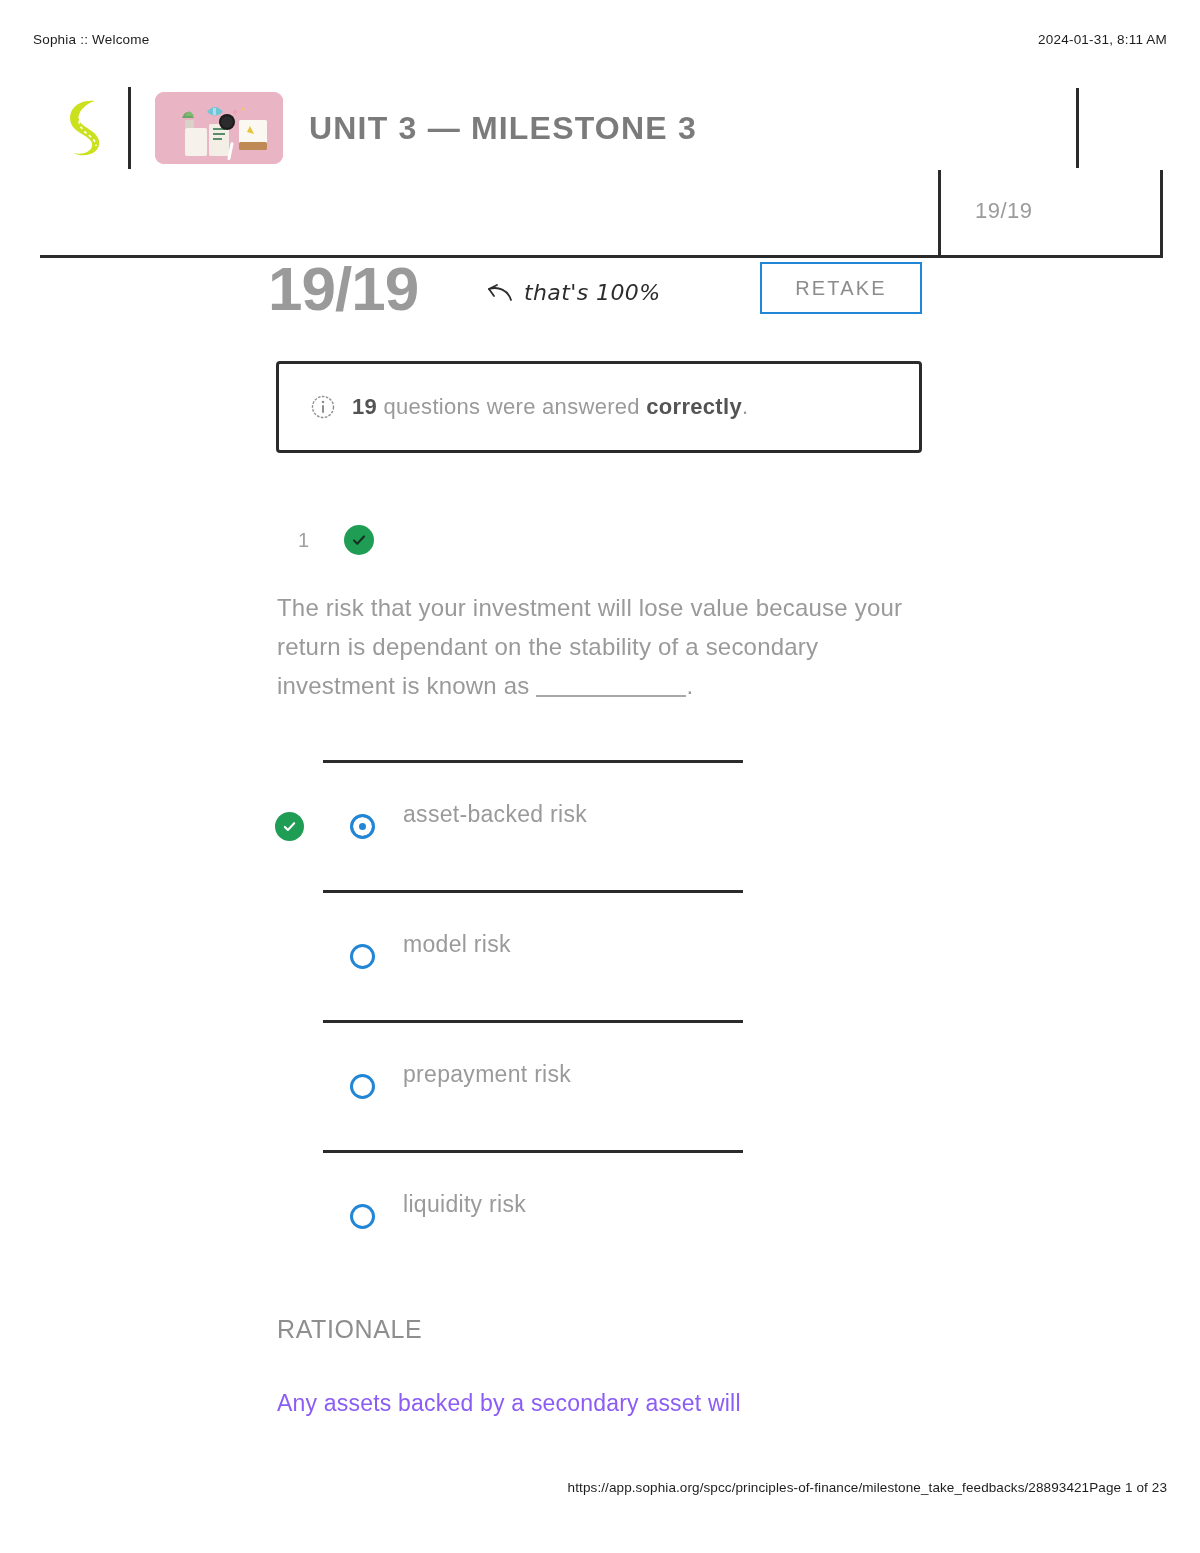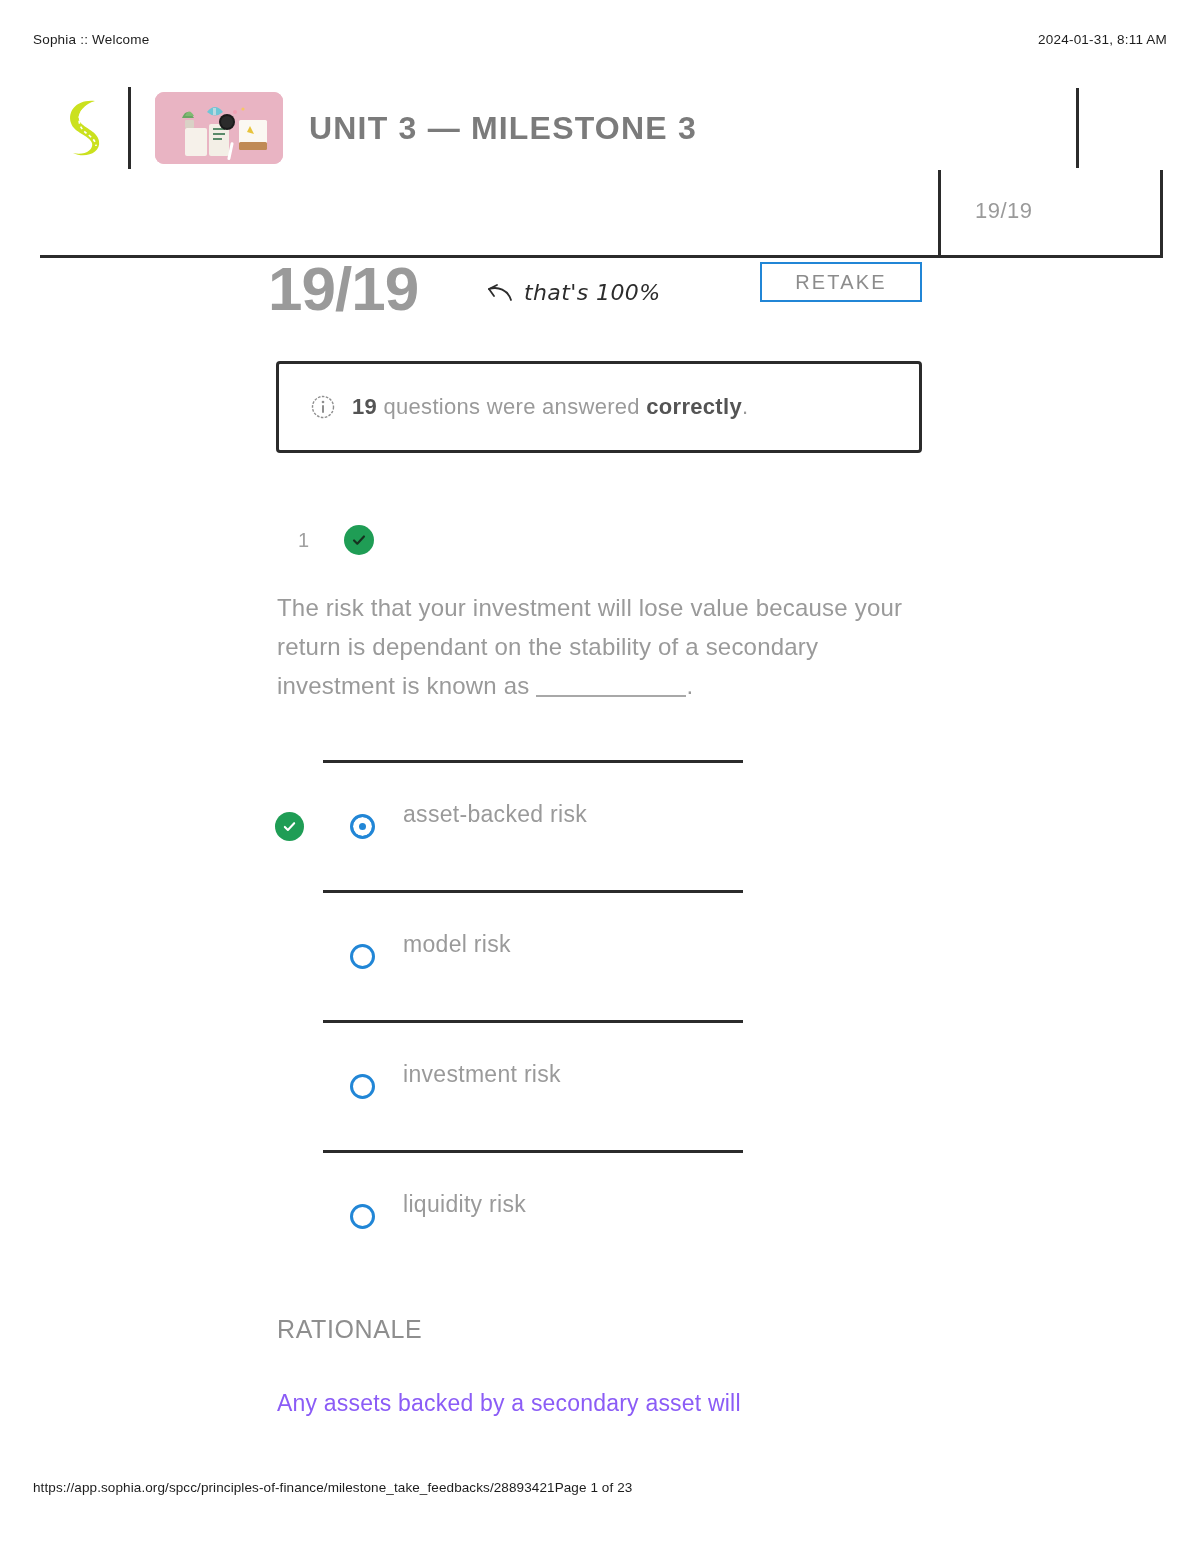--- a/index.html
+++ b/index.html
@@ -24,21 +24,21 @@
     justify-content: space-between;
     padding: 0 33px;
     font-size: 13.5px;
     color: #1d1d1d;
     letter-spacing: 0.2px;
   }
   .print-footer {
     position: absolute;
     bottom: 58px; left: 0; right: 0;
     display: flex;
-    justify-content: flex-start;
+    justify-content: flex-end;
     padding: 0 33px;
     font-size: 13.5px;
     color: #1d1d1d;
     letter-spacing: 0.1px;
   }
 
   
   .banner {
     position: absolute;
     top: 82px;
@@ -165,21 +165,21 @@
     font-size: 22px;
     font-style: italic;
     color: #2c2c2c;
     letter-spacing: 0.4px;
   }
   .retake-btn {
     position: absolute;
     left: 760px;
     top: 4px;
     width: 162px;
-    height: 40px;
+    height: 52px;
     border: 2px solid #2186d6;
     background: #ffffff;
     display: flex;
     align-items: center;
     justify-content: center;
     font-size: 20px;
     letter-spacing: 2.2px;
     color: #8c8c8c;
     cursor: pointer;
   }
@@ -422,21 +422,21 @@
 
   <div class="opt-sep"></div>
   <div class="opt-row">
     <span class="radio"></span>
     <span class="opt-label">model risk</span>
   </div>
 
   <div class="opt-sep"></div>
   <div class="opt-row">
     <span class="radio"></span>
-    <span class="opt-label">investment risk</span>
+    <span class="opt-label">prepayment risk</span>
   </div>
 
   <div class="opt-sep"></div>
   <div class="opt-row">
     <span class="radio"></span>
     <span class="opt-label">liquidity risk</span>
   </div>
 
 </div>
 

